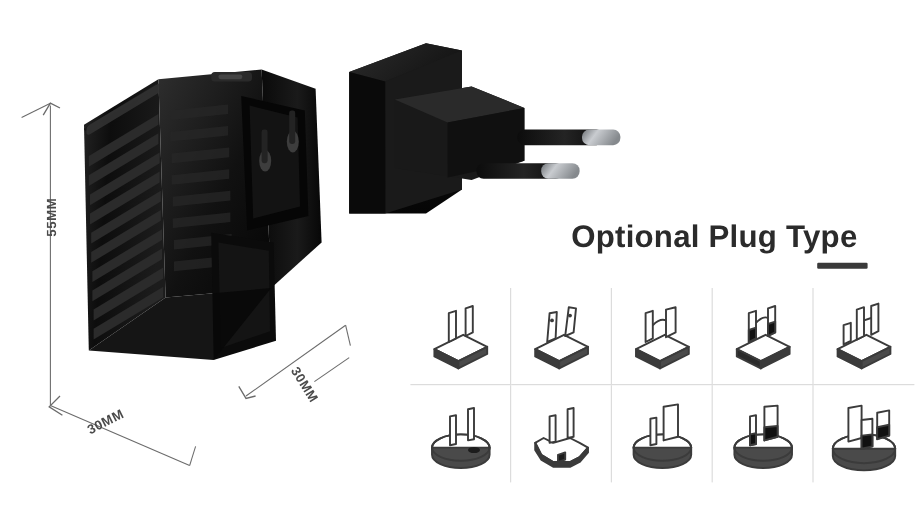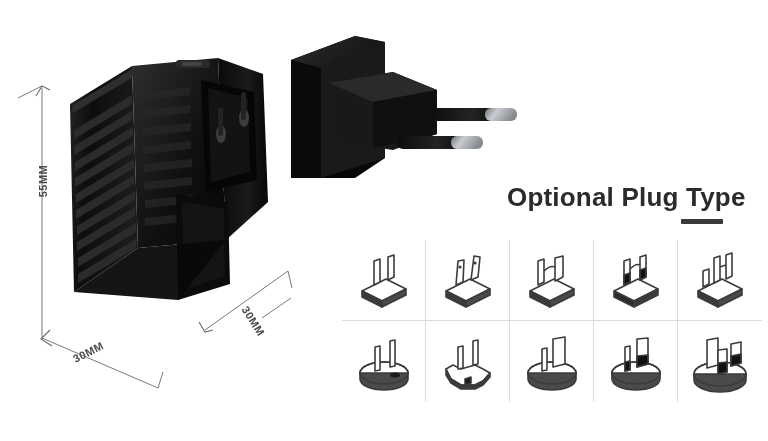--- a/index.html
+++ b/index.html
@@ -22,21 +22,21 @@
     white-space:nowrap;
   }
   #dim-55{ left:27px; top:175px; transform:rotate(-90deg); transform-origin:center center;}
   #dim-30-left{ left:72px; top:346px; transform:rotate(-27deg); transform-origin:center center;}
   #dim-30-right{ left:237px; top:315px; transform:rotate(58deg); transform-origin:center center;}
 
   
   #plug-title{
     position:absolute;left:476px;top:182px;
     font-size:26px;font-weight:700;color:#2b2b2b;
-    letter-spacing:.2px;white-space:nowrap;margin-left:31px;
+    letter-spacing:.2px;white-space:nowrap;
   }
   #plug-title-underline{
     position:absolute;left:681px;top:219px;
     width:42px;height:5px;background:#3a3a3a;border-radius:1px;
   }
 
   
   #plug-grid{
     position:absolute;left:342px;top:240px;
     width:420px;height:162px;

